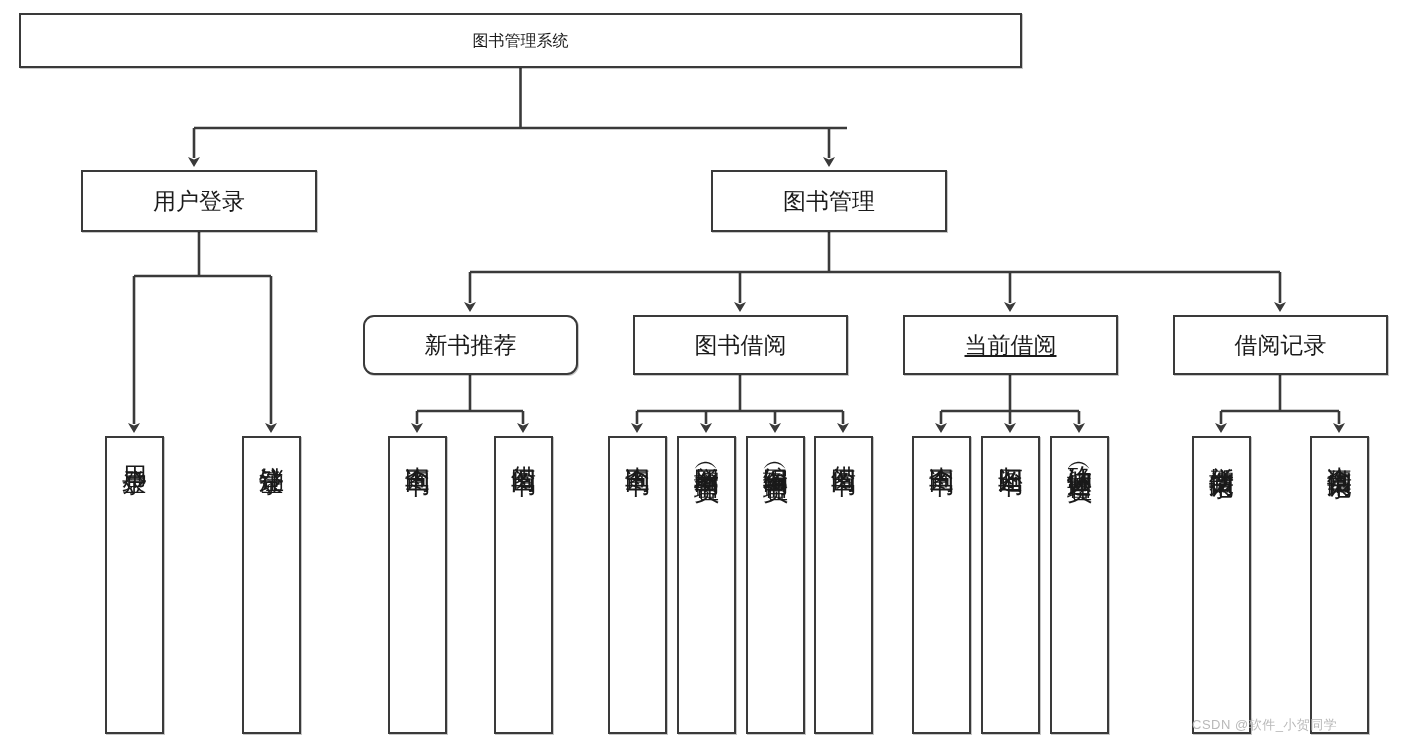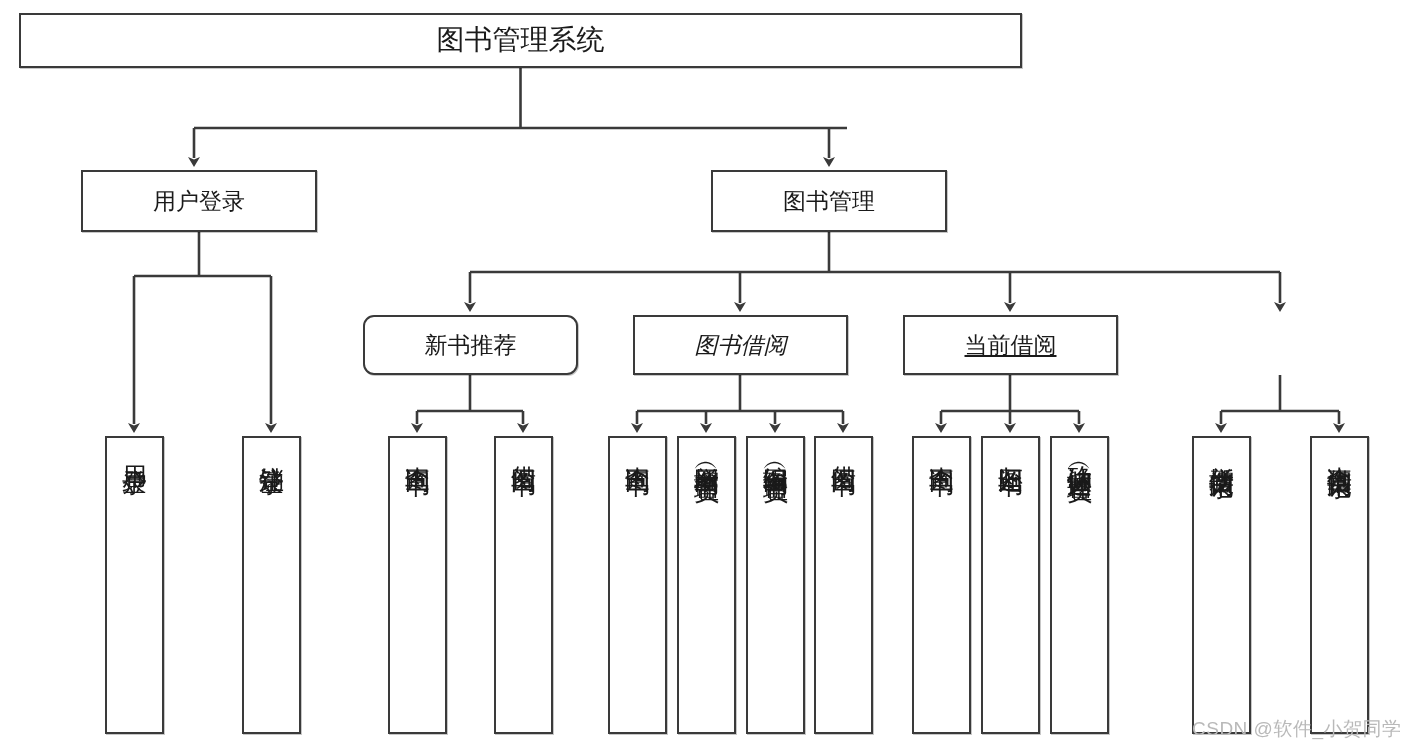--- a/index.html
+++ b/index.html
@@ -38,39 +38,39 @@
     display: block;
     text-align: center;
     line-height: 1.32;
     white-space: nowrap;
   }
   
   .node.h .label {
     font-size: 23px;
   }
   .node.root .label {
-    font-size: 28px;
+    font-size: 16px;
   }
   
   .node.v {
     padding: 8px 0;
     align-items: flex-start;
     justify-content: center;
   }
   .node.v .label {
     writing-mode: vertical-rl;
     text-orientation: upright;
     font-size: 25px;
     letter-spacing: 2px;
     line-height: 1;
     white-space: pre;
   }
   .watermark {
     position: absolute;
-    font-size: 19px;
+    font-size: 13px;
     color: #b9b9b9;
     letter-spacing: 0.5px;
     white-space: nowrap;
     user-select: none;
   }
 </style>
 </head>
 <body>
 
 <div id="canvas">
@@ -133,26 +133,29 @@
   <div class="node h" style="left:81px; top:170px; width:236px; height:62px;">
     <span class="label">用户登录</span>
   </div>
   <div class="node h" style="left:711px; top:170px; width:236px; height:62px;">
     <span class="label">图书管理</span>
   </div>
 
   <div class="node h" style="left:363px; top:315px; width:215px; height:60px;border-radius:11px;">
     <span class="label">新书推荐</span>
   </div>
-  <div class="node h" style="left:633px; top:315px; width:215px; height:60px;font-style:italic;">
+  <div class="node h" style="left:633px; top:315px; width:215px; height:60px;">
     <span class="label">图书借阅</span>
   </div>
   <div class="node h" style="left:903px; top:315px; width:215px; height:60px;text-decoration:underline;">
     <span class="label">当前借阅</span>
   </div>
+  <div class="node h" style="left:1173px; top:315px; width:215px; height:60px;">
+    <span class="label">借阅记录</span>
+  </div>
 
   <div class="node v" style="left:105px; top:436px; width:59px; height:298px;">
     <span class="label">用户登录</span>
   </div>
   <div class="node v" style="left:242px; top:436px; width:59px; height:298px;">
     <span class="label">注销登录</span>
   </div>
 
   <div class="node v" style="left:388px; top:436px; width:59px; height:298px;">
     <span class="label">查询图书</span>

